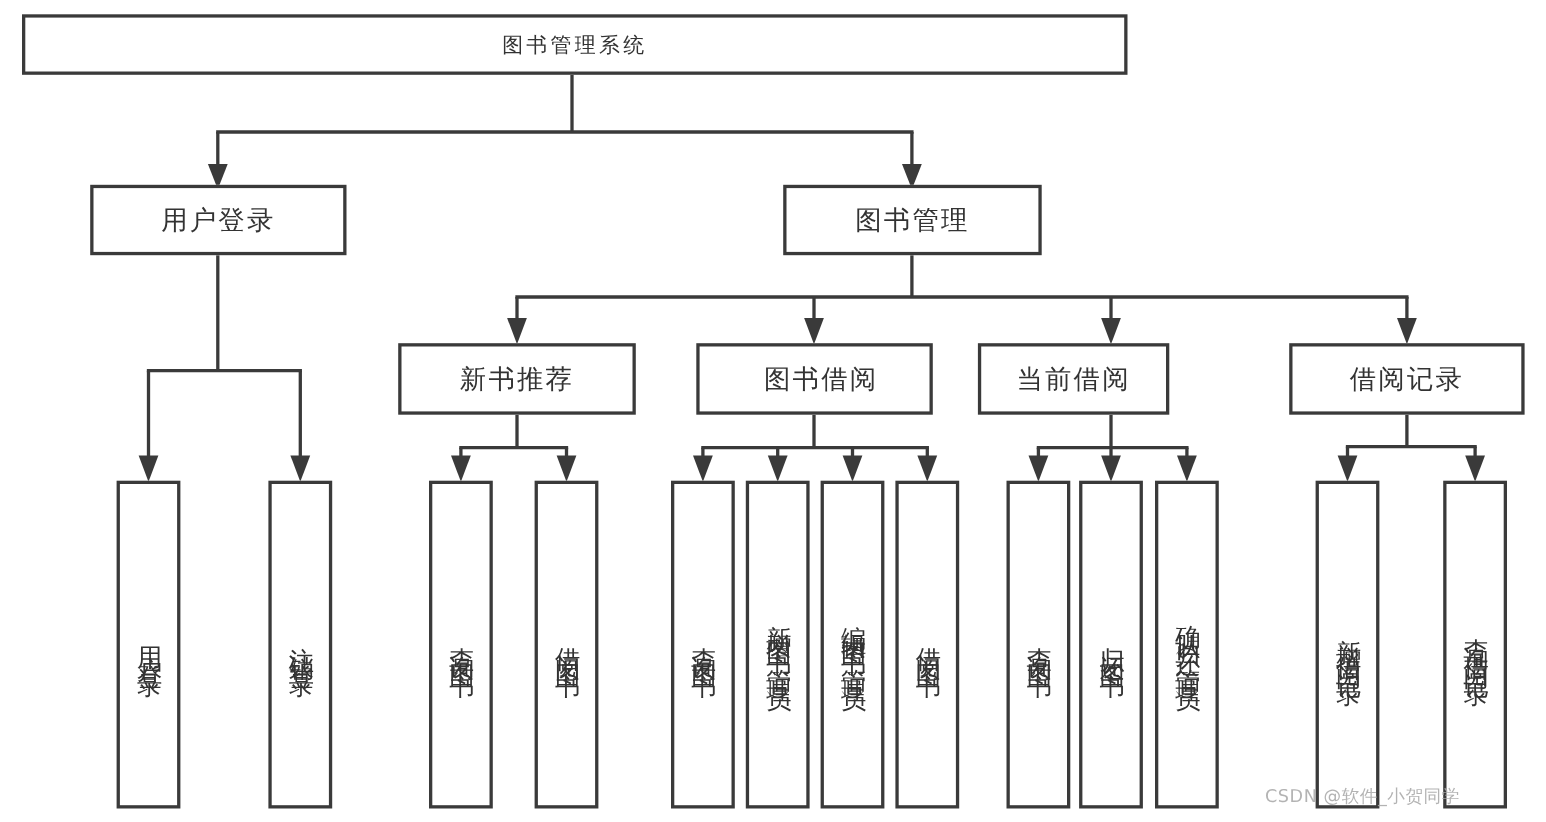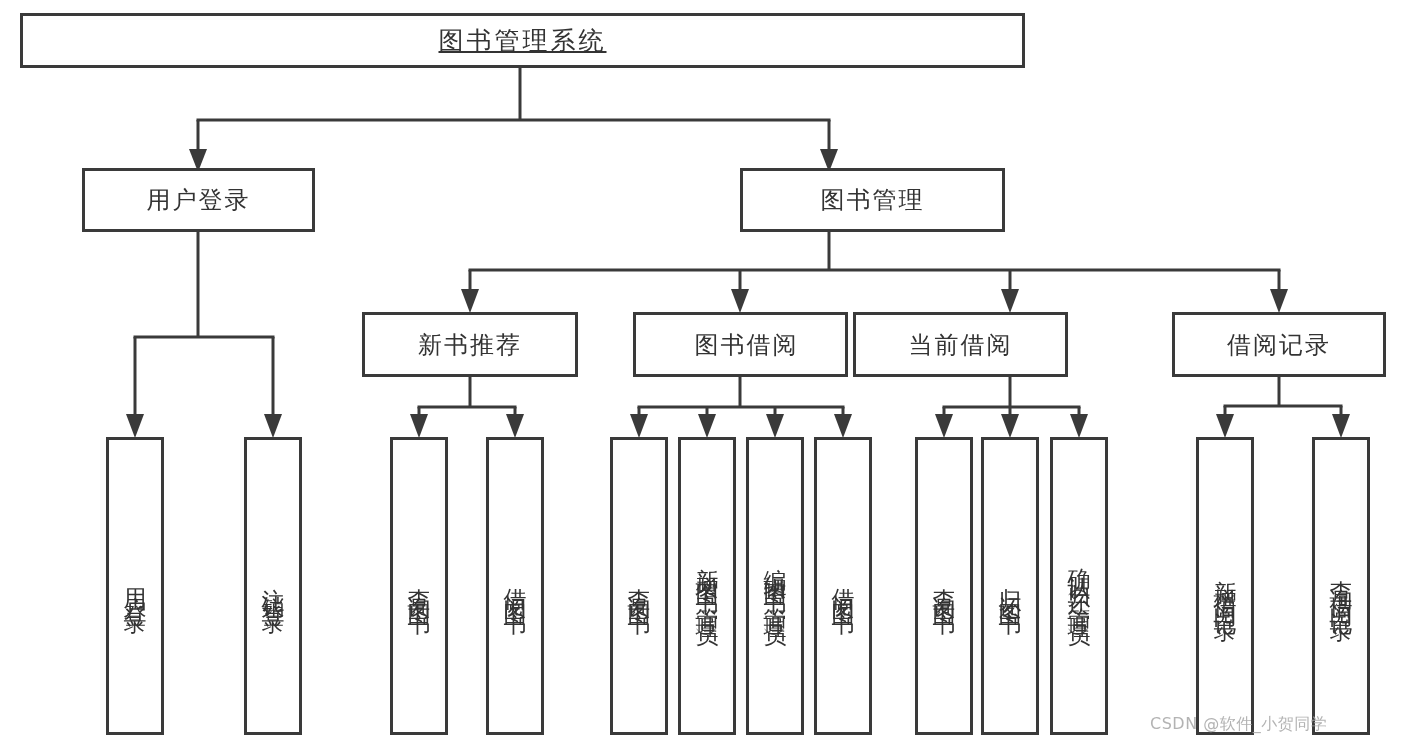--- a/index.html
+++ b/index.html
@@ -25,21 +25,21 @@
     position: absolute;
     box-sizing: border-box;
     border: 3px solid #3a3a3a;
     background: #ffffff;
     display: flex;
     align-items: center;
     justify-content: center;
     color: #333333;
   }
   .node.h { font-size: 24px; letter-spacing: 2px; }
-  .node.root { font-size: 25px; letter-spacing: 3px; text-decoration: underline; }
+  .node.root { font-size: 19px; letter-spacing: 3px; }
   .node.leaf { width: 58px; top: 437px; height: 298px; }
   .node.leaf .vtext {
     writing-mode: vertical-rl;
     text-orientation: mixed;
     font-size: 23px;
     letter-spacing: 8px;
     line-height: 1;
     white-space: nowrap;
     color: #333333;
   }
@@ -133,31 +133,31 @@
     </g>
   </svg>
 
   <div class="node root h" style="left:20px; top:13px; width:1005px; height:55px;">
     <span>图书管理系统</span>
   </div>
 
   <div class="node h" style="left:82px; top:168px; width:233px; height:64px;">
     <span>用户登录</span>
   </div>
-  <div class="node h" style="left:712px; top:168px; width:265px; height:64px;margin-left:28px;">
+  <div class="node h" style="left:712px; top:168px; width:235px; height:64px;">
     <span>图书管理</span>
   </div>
 
   <div class="node h" style="left:362px; top:312px; width:216px; height:65px;align-items:center;">
     <span>新书推荐</span>
   </div>
   <div class="node h" style="left:633px; top:312px; width:215px; height:65px;padding-left:12px;">
     <span>图书借阅</span>
   </div>
-  <div class="node h" style="left:853px; top:312px; width:215px; height:65px;">
+  <div class="node h" style="left:889px; top:312px; width:174px; height:65px;">
     <span>当前借阅</span>
   </div>
   <div class="node h" style="left:1172px; top:312px; width:214px; height:65px;">
     <span>借阅记录</span>
   </div>
 
   <div class="node leaf" style="left:106px;">
     <span class="vtext">用户登录</span>
   </div>
   <div class="node leaf" style="left:244px;">

